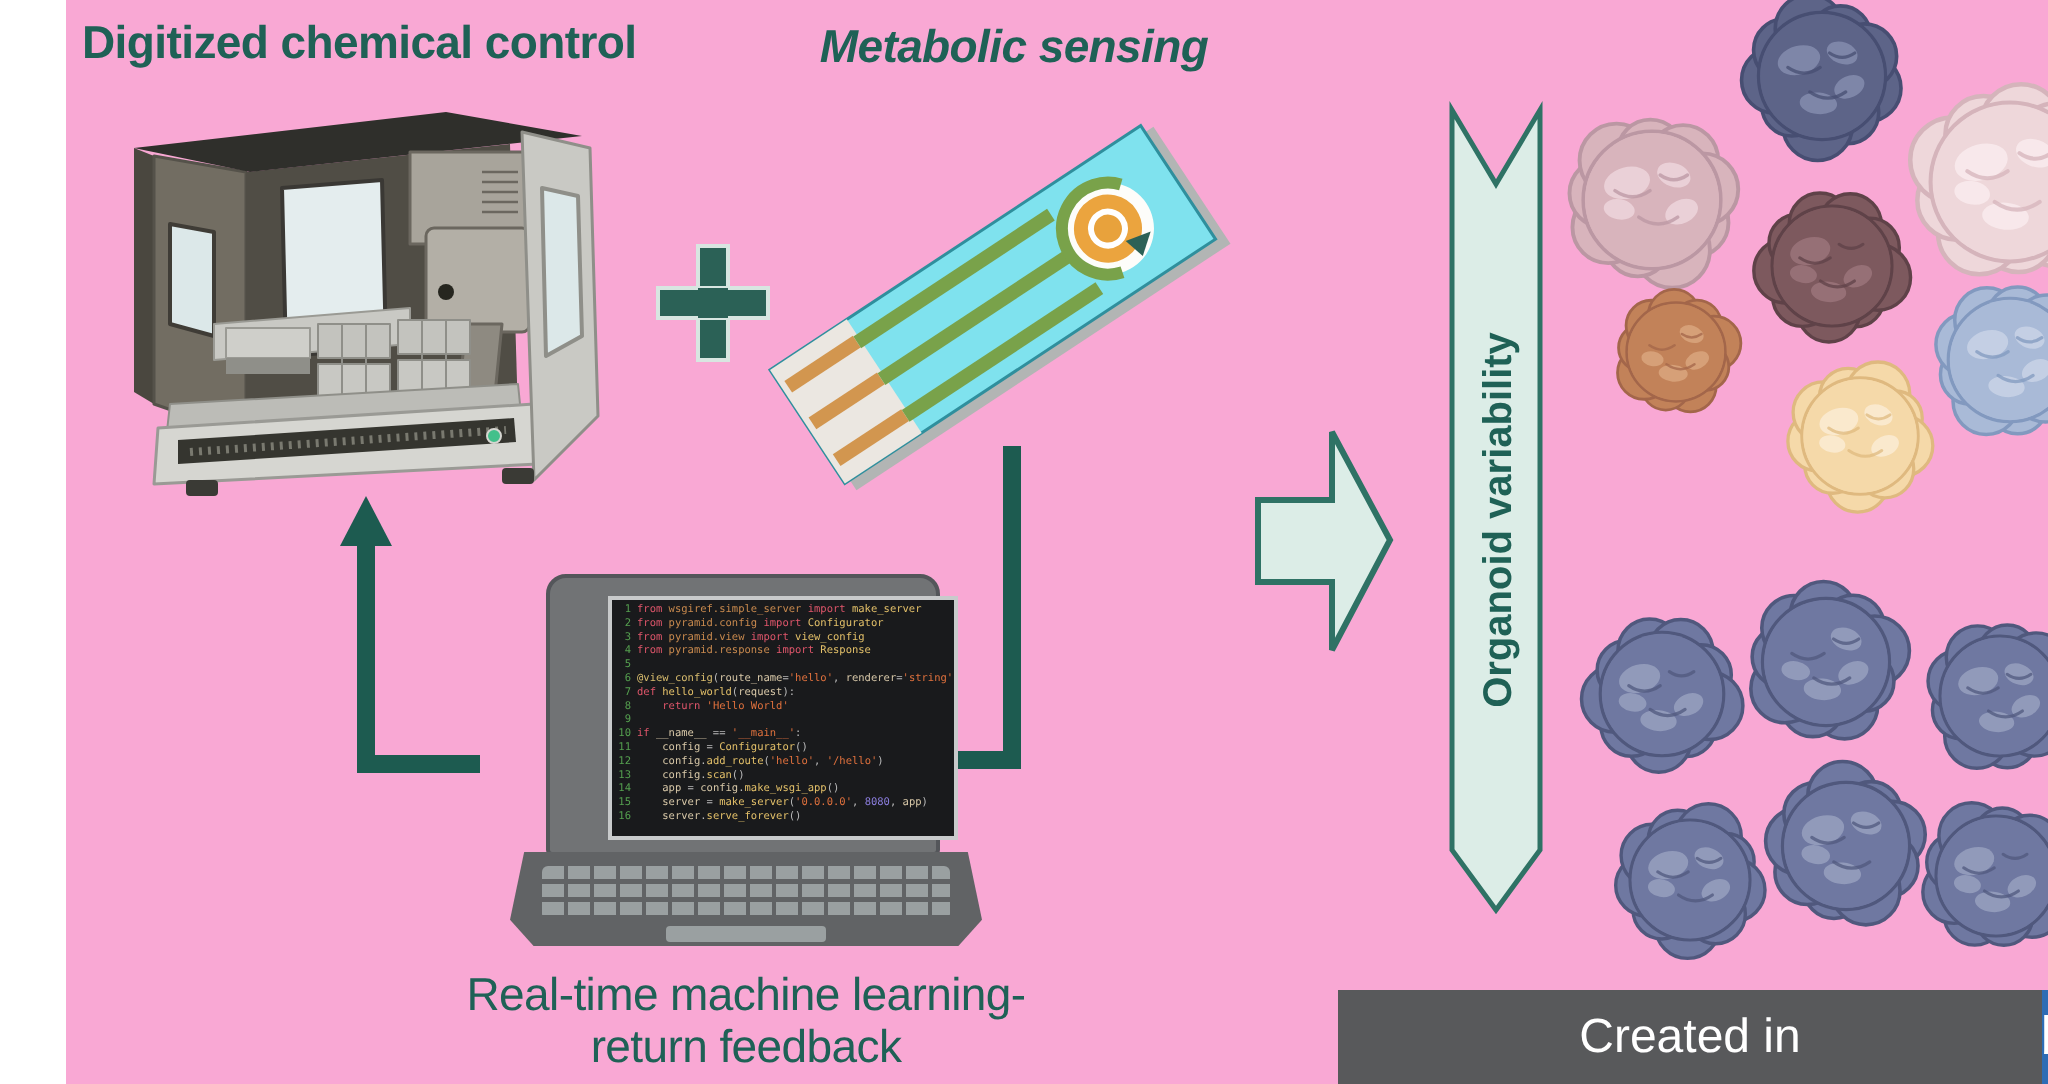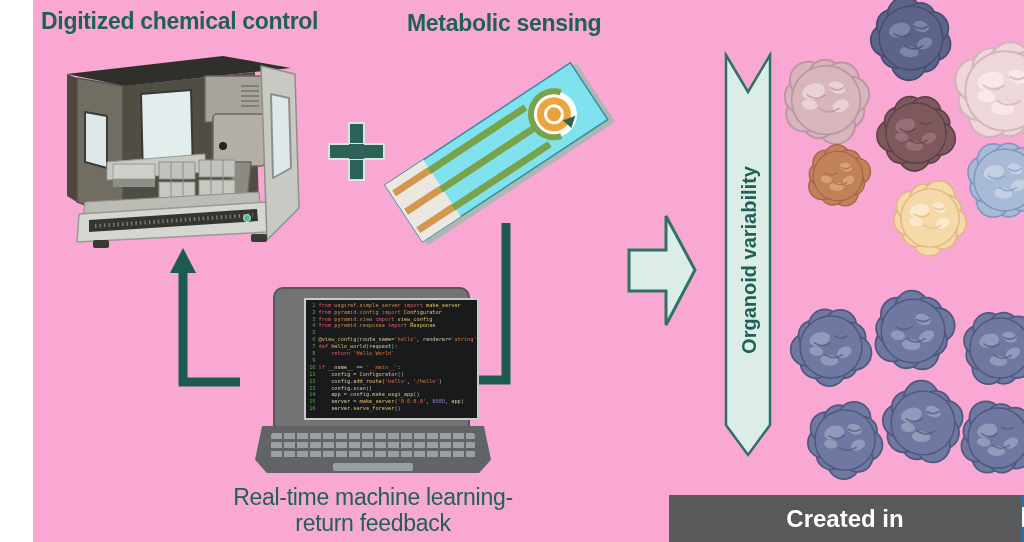--- a/index.html
+++ b/index.html
@@ -34,32 +34,32 @@
                      repeating-linear-gradient(to bottom,transparent 0 6.5px,#616365 6.5px 9px);}
   .trackpad{position:absolute;left:78px;top:37px;width:80px;height:8px;background:#9aa0a1;border-radius:2px;}
 
   .caption{position:absolute;left:120px;top:484px;width:440px;text-align:center;
     font-size:23px;line-height:26px;font-weight:normal;color:var(--accent);letter-spacing:-0.3px;}
 
   
   .watermark{position:absolute;right:0;bottom:0;height:47px;display:flex;}
   .wm-bar{width:352px;background:var(--wm-gray);color:#fff;font-size:24px;
     display:flex;align-items:center;justify-content:center;}
-  .wm-prefix{font-weight:bold;}
+  .wm-prefix{font-weight:normal;}
   .wm-brand{font-weight:bold;}
   .wm-logo{width:36px;background:var(--wm-blue);color:#fff;font-weight:bold;font-size:27px;
     display:flex;align-items:center;justify-content:center;letter-spacing:-1px;}
 </style>
 </head>
 <body>
 
 <div id="canvas" style="--accent: #1F6156; --arrow: #1D5B50; --plus: #2B6156; --banner-fill: #DCEDE7; --banner-stroke: #2F7265; --wm-gray: #58595B; --wm-blue: #2D6CB5;">
 
   <div class="title" style="left:8px;top:8px;">Digitized chemical control</div>
-  <div class="title" style="left:374px;top:10px;width:200px;">Metabolic sensing</div>
+  <div class="title" style="left:374px;top:10px;width:200px;text-align:center;font-style:italic;">Metabolic sensing</div>
 
   <svg class="abs" style="left:22px;top:50px;" width="252" height="208" viewBox="0 0 252 208">
     <g stroke-linejoin="round">
 
       <polygon points="12,24 22,28 22,152 12,146" fill="#4a473f"></polygon>
 
       <polygon points="22,28 68,36 68,168 22,152" fill="#726d62" stroke="#55524a" stroke-width="1.5"></polygon>
       <polygon points="30,62 52,66 52,118 30,112" fill="#dce8e9" stroke="#3f3c36" stroke-width="2"></polygon>
 
       <polygon points="68,36 200,22 204,158 68,168" fill="#504d45"></polygon>

